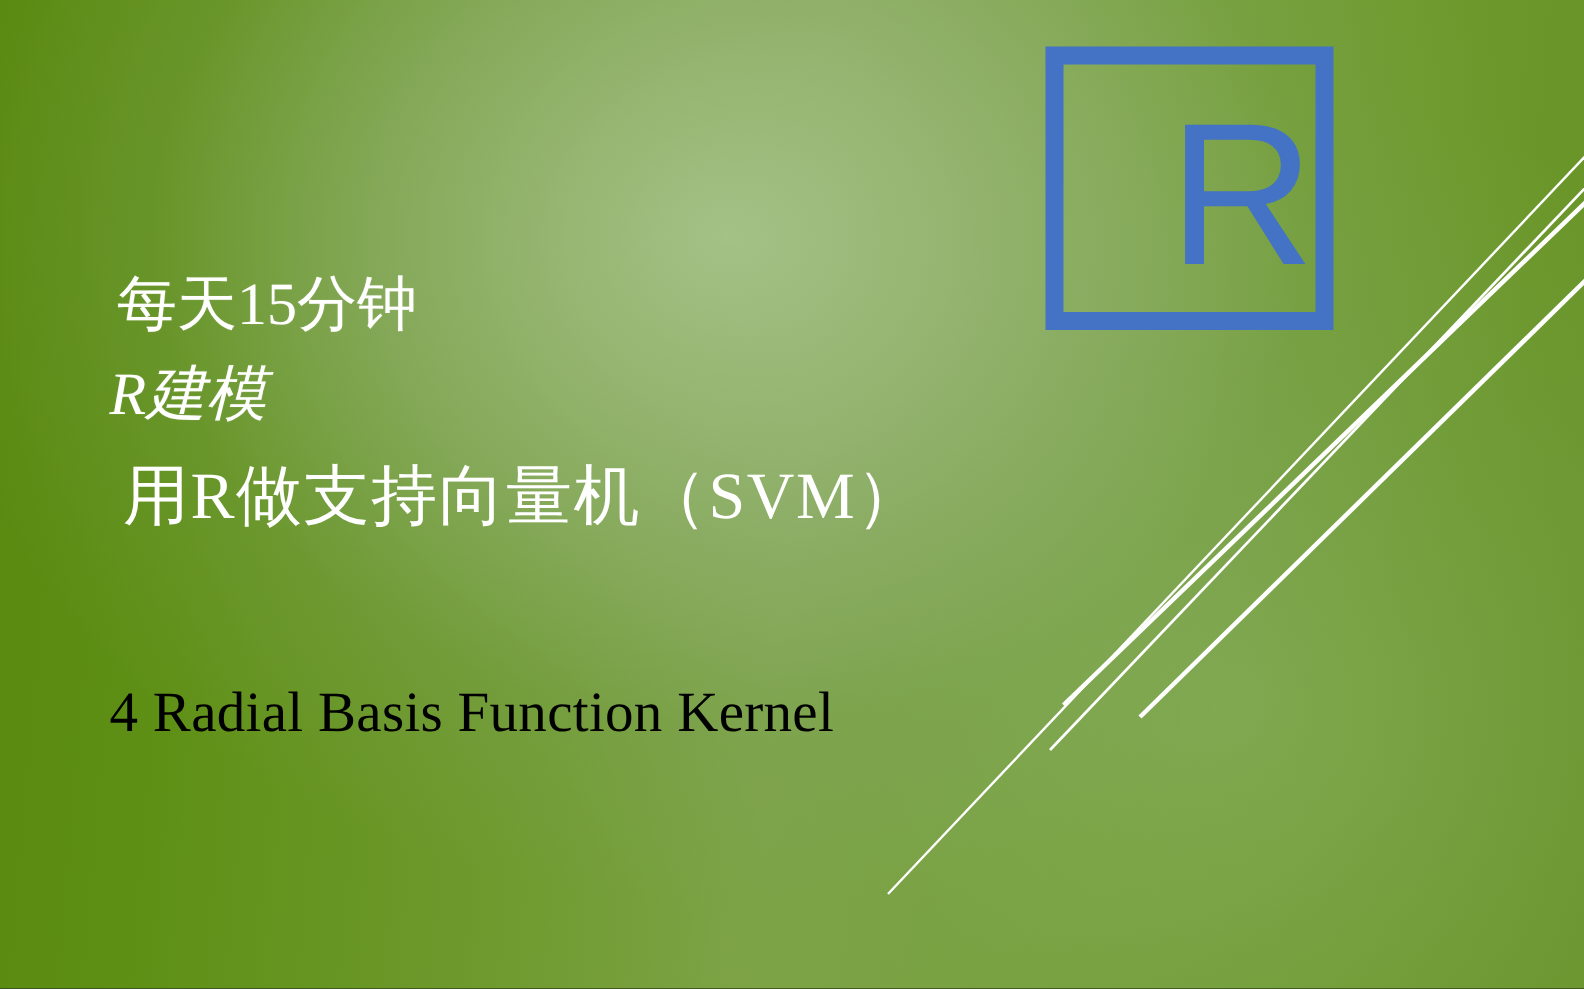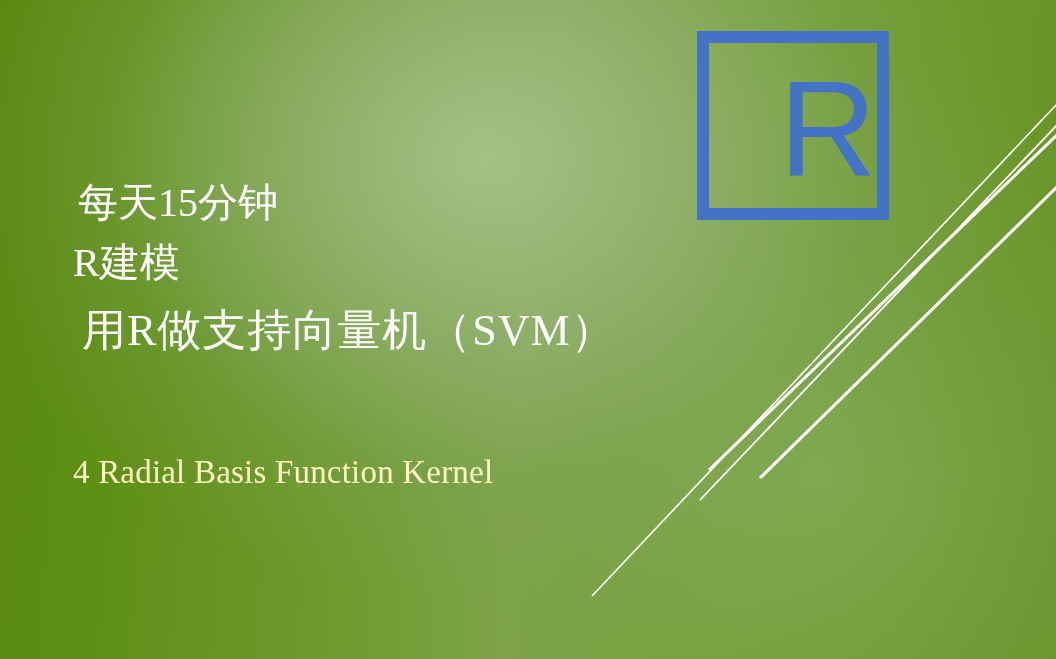--- a/index.html
+++ b/index.html
@@ -70,39 +70,39 @@
   }
   .kicker {
     position: absolute;
     color: #ffffff;
     font-size: 40px;
     line-height: 1.0;
     white-space: nowrap;
     text-shadow: 0 0 1px rgba(255,255,255,0.25);
   }
   #kicker-1 { left: 62px; top: 183px; }
-  #kicker-2 { left: 57px; top: 243px; }
+  #kicker-2 { left: 57px; top: 243px; font-style: italic; }
 
   #main-title {
     position: absolute;
     left: 66px;
     top: 309px;
     color: #ffffff;
     font-size: 44px;
     line-height: 1.0;
     white-space: nowrap;
     letter-spacing: 1px;
   }
 
   #subtitle {
     position: absolute;
     left: 57px;
     top: 456px;
-    color: #fef9c3;
-    font-size: 33px;
+    color: #000000;
+    font-size: 38px;
     line-height: 1.0;
     white-space: nowrap;
     letter-spacing: 0.2px;
   }
 </style>
 </head>
 <body>
 
 <div id="slide">
 

